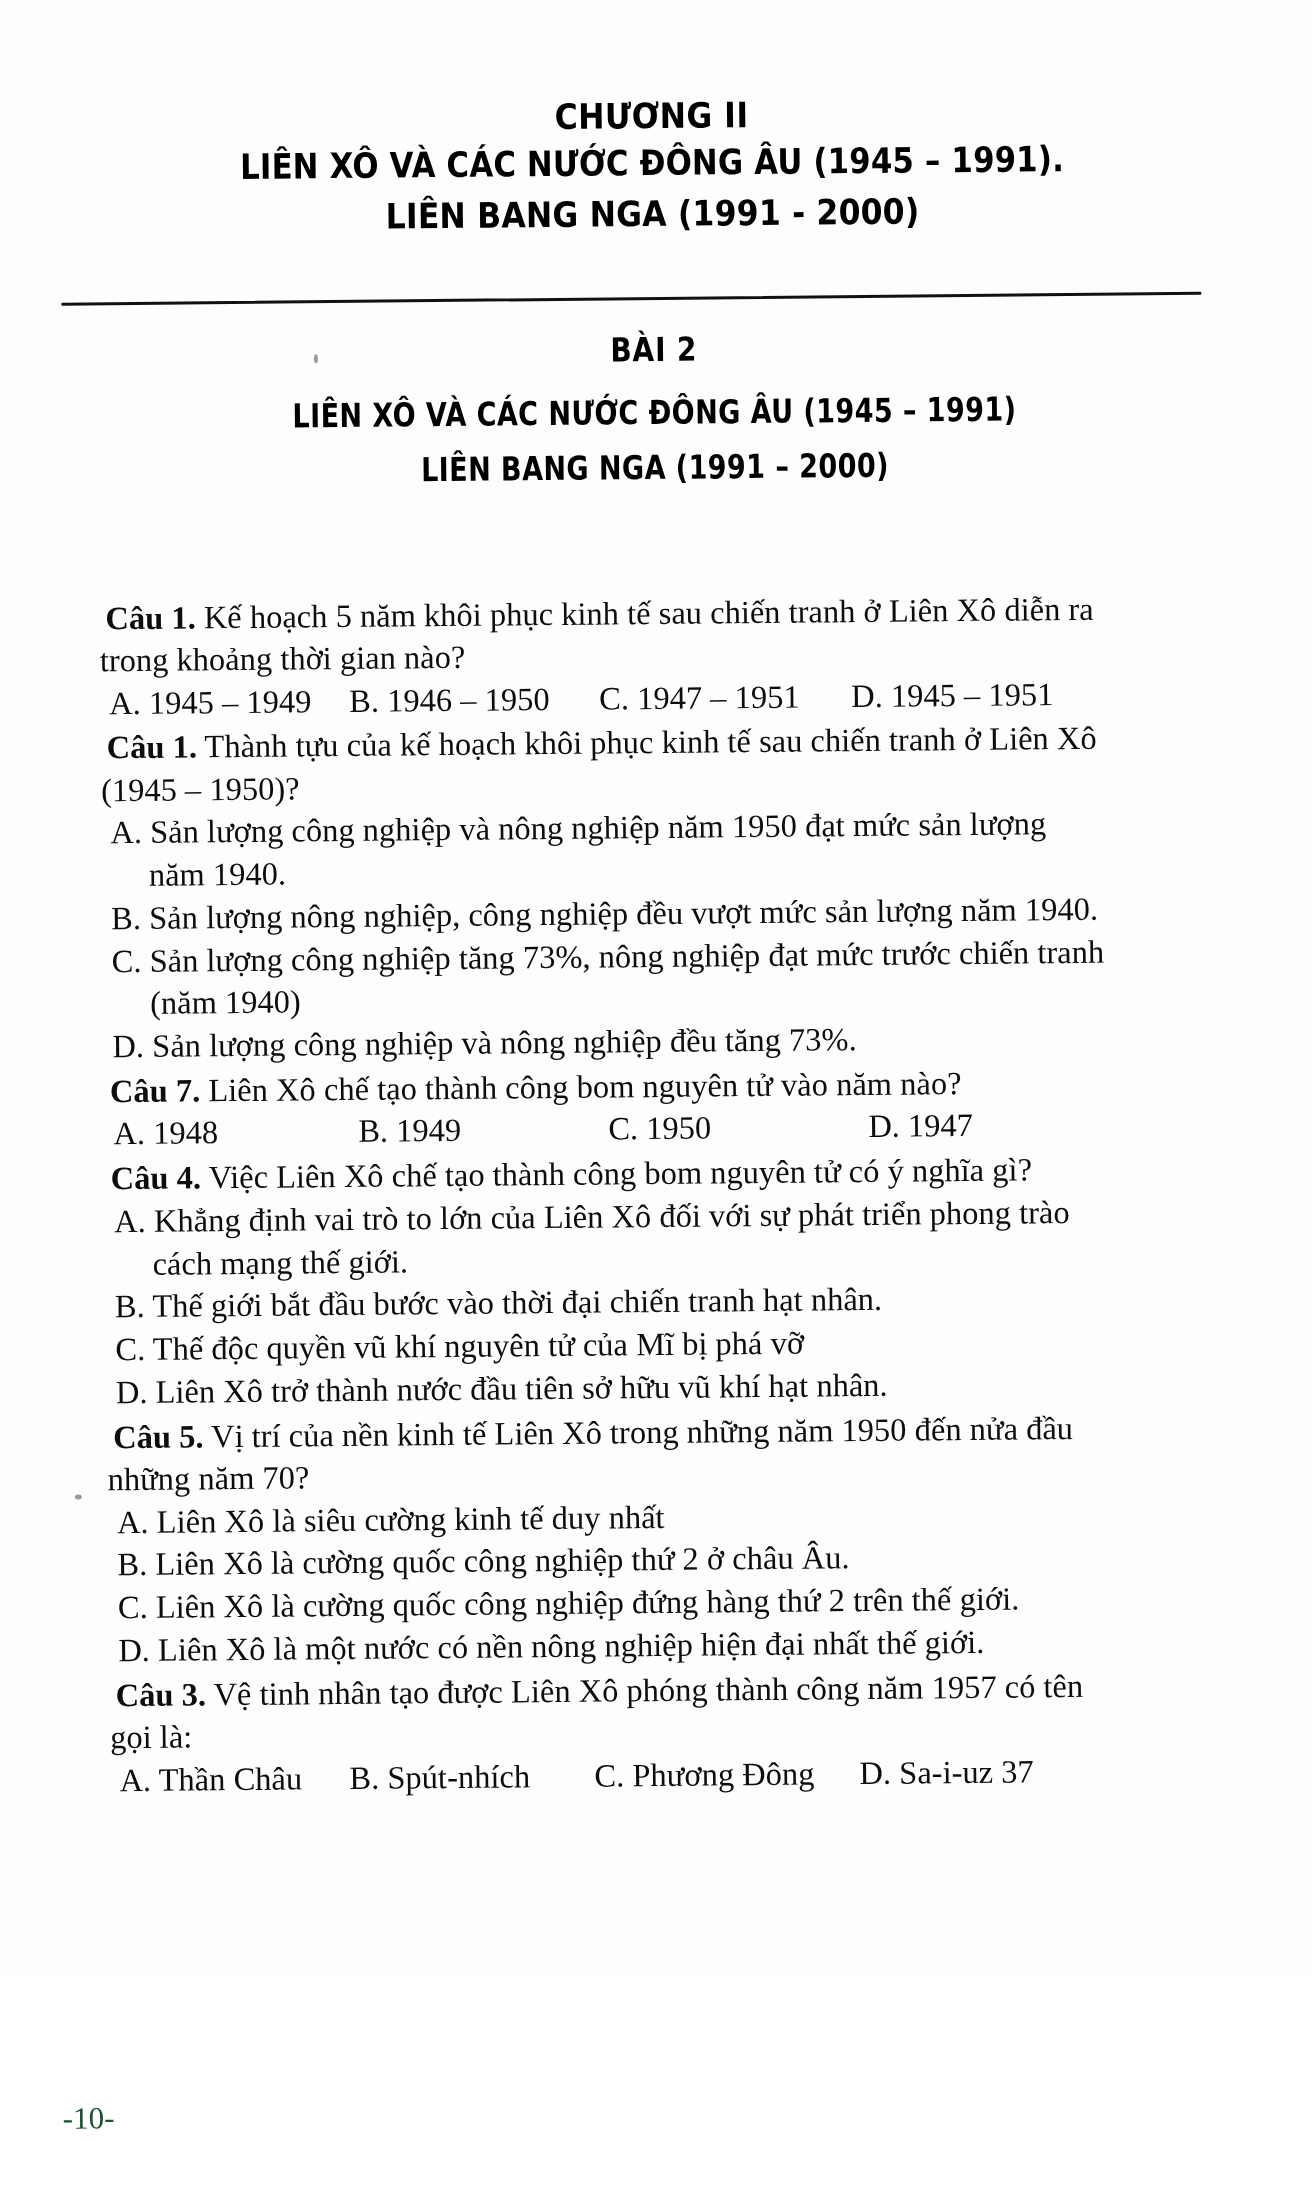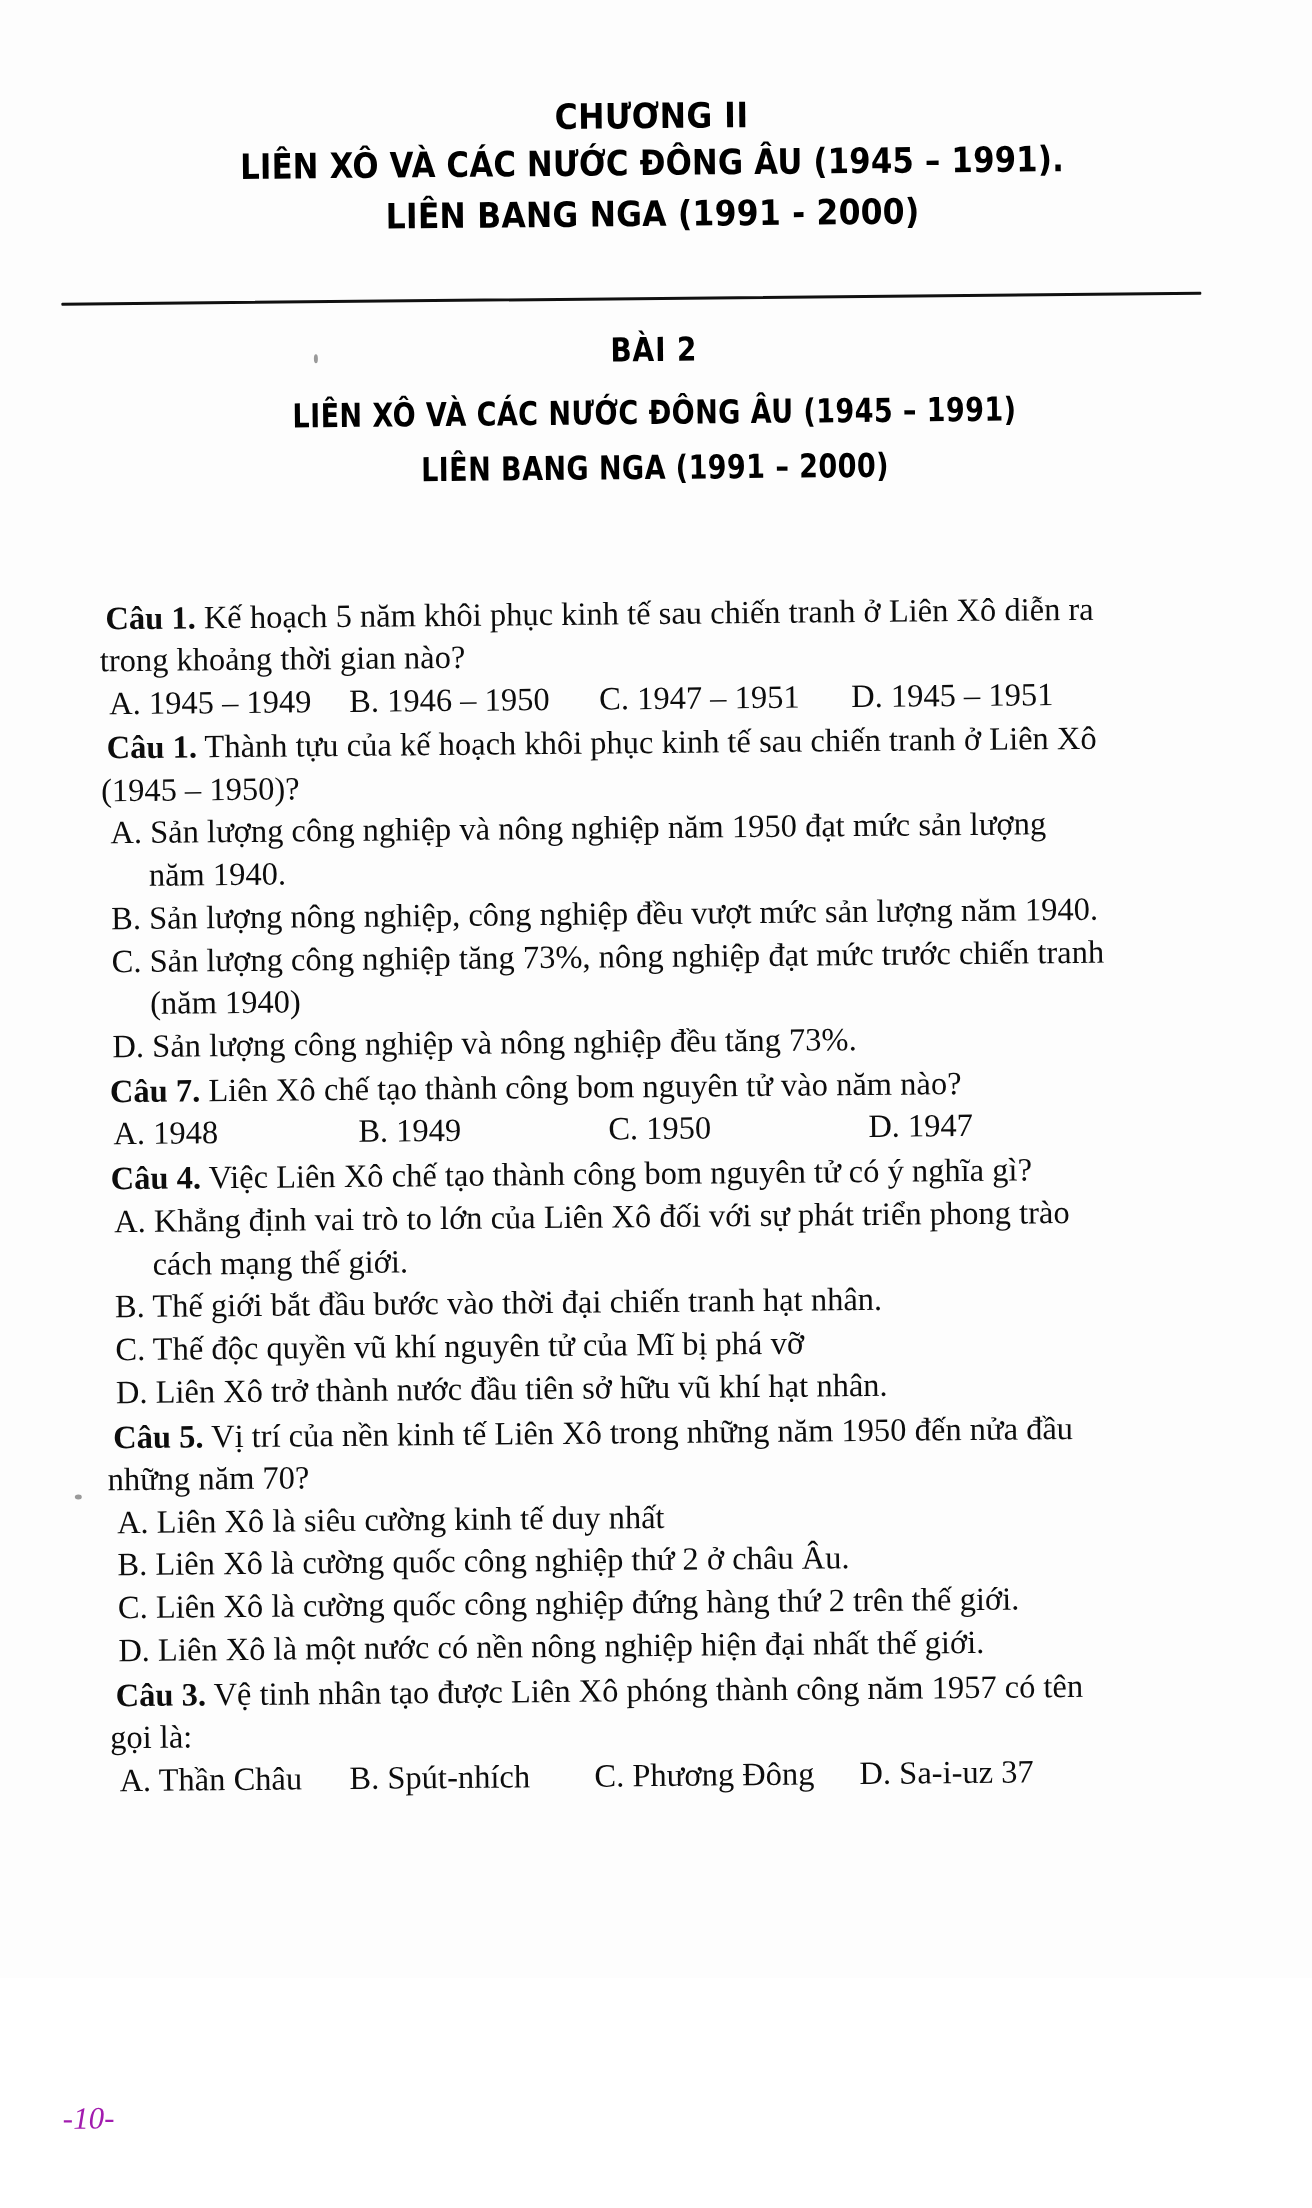--- a/index.html
+++ b/index.html
@@ -156,22 +156,21 @@
   .opt-row span.cell {
     display: inline-block;
   }
 
   
   .folio {
     position: absolute;
     left: 52px;
     top: 2095px;
     font-size: 31px;
-    color: #a21caf;
-    font-style: italic;
+    color: #14532d;
   }
 
   
   .speck {
     position: absolute;
     background: #9a9a9a;
     border-radius: 50%;
   }
 </style>
 </head>

